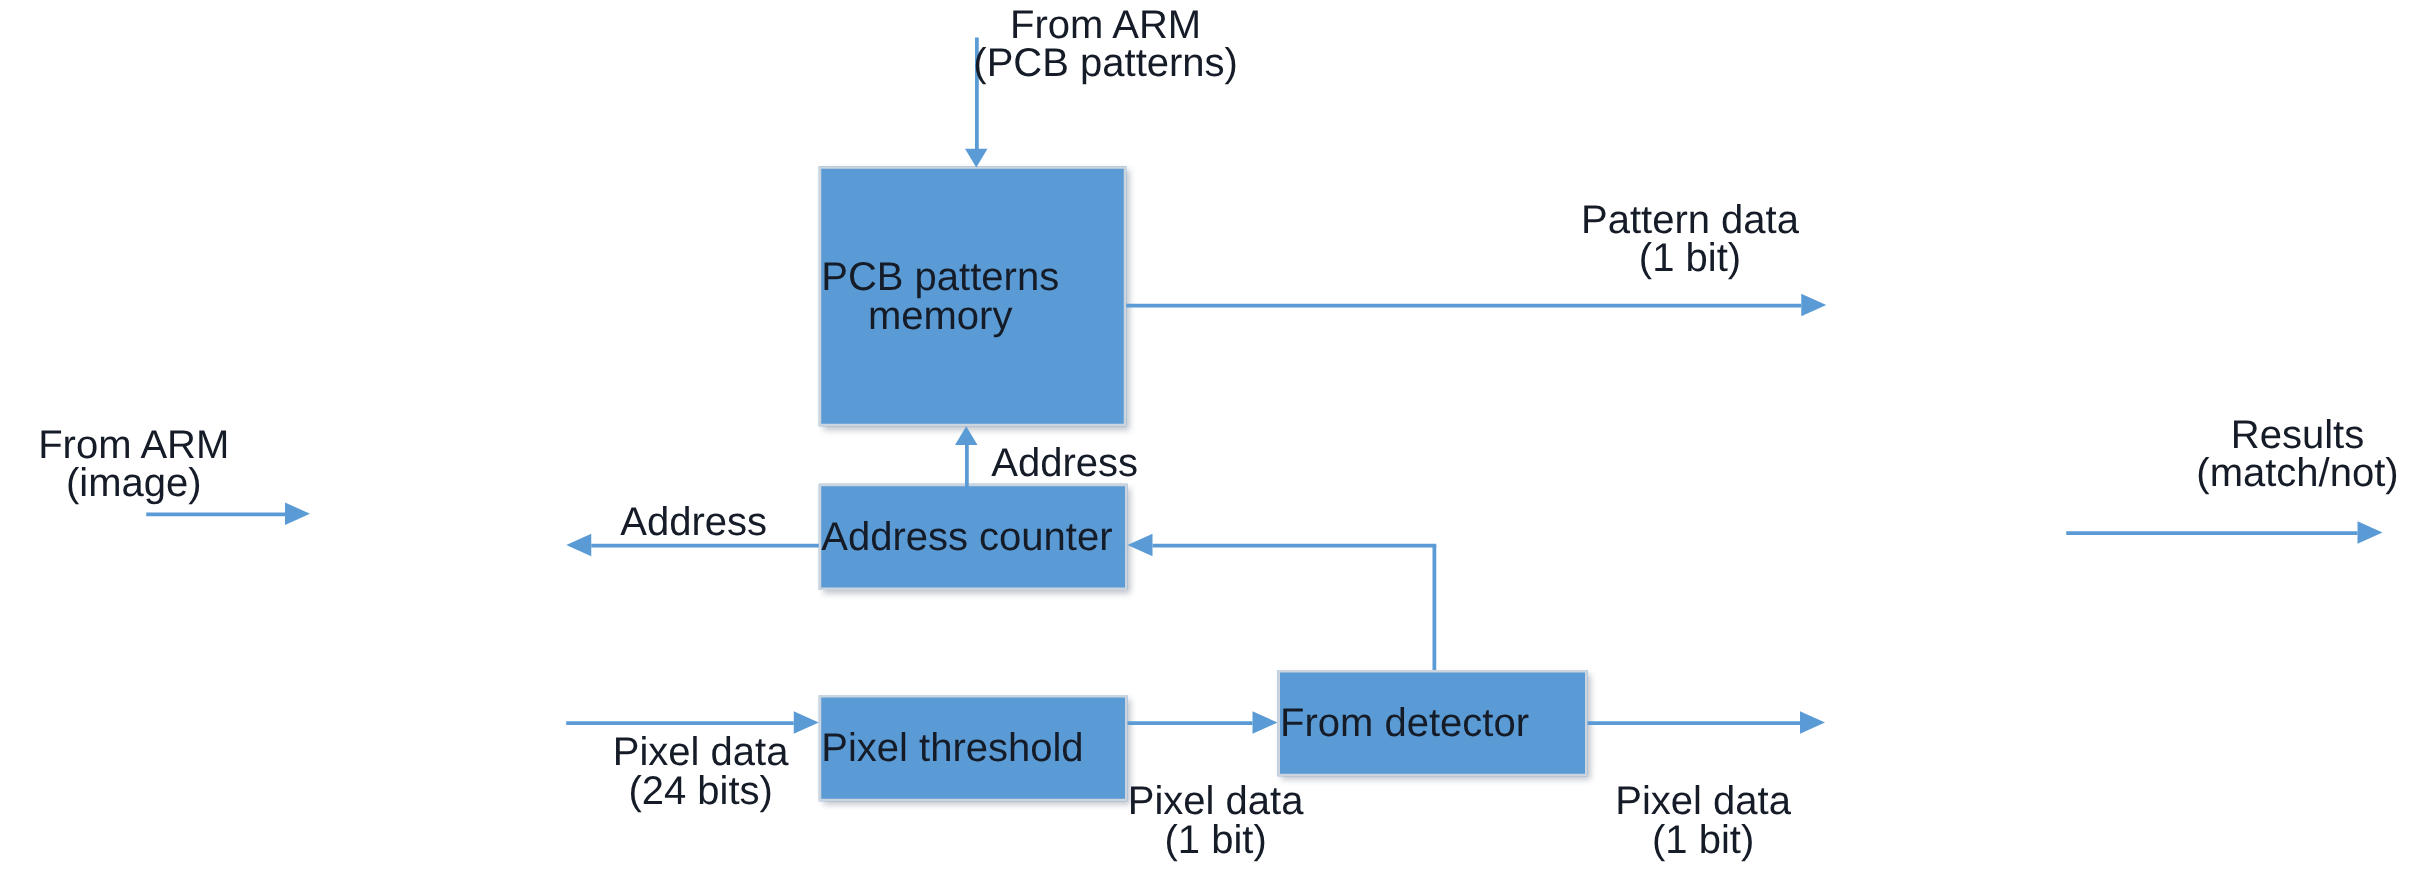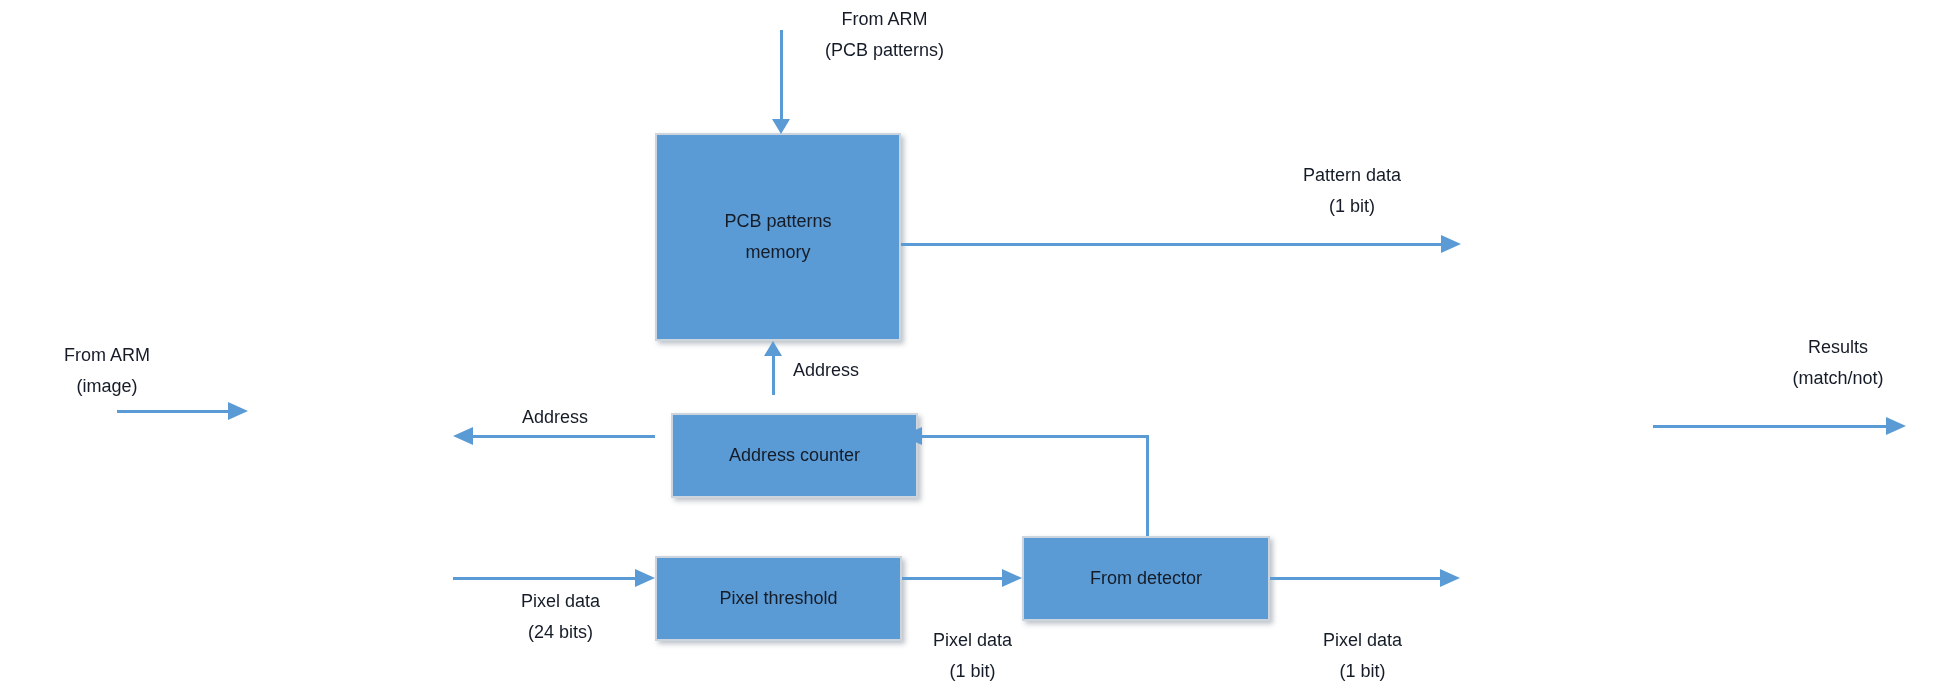--- a/index.html
+++ b/index.html
@@ -14,38 +14,38 @@
     position:relative;width:1935px;height:695px;overflow:hidden;
     background:var(--background);
     font-family:"Liberation Sans", sans-serif;
     color:var(--text);
   }
   .block{
     position:absolute;
     background:var(--block-fill);
     border:2px solid var(--block-border);
     box-shadow:3px 3px 5px rgba(109,120,136,0.45);
-    display:flex;align-items:center;justify-content:center;
+    display:flex;align-items:center;justify-content:flex-start;
     text-align:center;box-sizing:border-box;
   }
-  .txt{white-space:pre-line;font-size:18px;line-height:31px;}
+  .txt{white-space:pre-line;font-size:32px;line-height:31px;}
   .lbl{position:absolute;text-align:center;}
   .lbl-left{position:absolute;text-align:left;}
   .hline{position:absolute;height:3px;background:var(--arrow);}
   .vline{position:absolute;width:3px;background:var(--arrow);}
   .ah{position:absolute;width:0;height:0;}
   .ah-right{border-top:9px solid transparent;border-bottom:9px solid transparent;border-left:20px solid var(--arrow);}
   .ah-left{border-top:9px solid transparent;border-bottom:9px solid transparent;border-right:20px solid var(--arrow);}
   .ah-down{border-left:9px solid transparent;border-right:9px solid transparent;border-top:15px solid var(--arrow);}
   .ah-up{border-left:9px solid transparent;border-right:9px solid transparent;border-bottom:15px solid var(--arrow);}
 
   
   #b-biport{left:248px;top:132px;width:205px;height:521px;}
   #b-pcbmem{left:655px;top:133px;width:246px;height:208px;}
-  #b-addr{left:655px;top:413px;width:247px;height:85px;margin-left:16px;}
+  #b-addr{left:655px;top:387px;width:247px;height:85px;}
   #b-pthresh{left:655px;top:556px;width:247px;height:85px;}
   #b-edges{left:1022px;top:536px;width:248px;height:85px;}
   #b-comp{left:1460px;top:147px;width:193px;height:520px;}
 
   
   #l-fromarm-pcb{left:757px;top:4px;width:255px;}
   #l-fromarm-img{left:22px;top:340px;width:170px;}
   #l-addr-up{left:793px;top:355px;}
   #l-addr-left{left:475px;top:402px;width:160px;}
   #l-pattern{left:1247px;top:160px;width:210px;}

